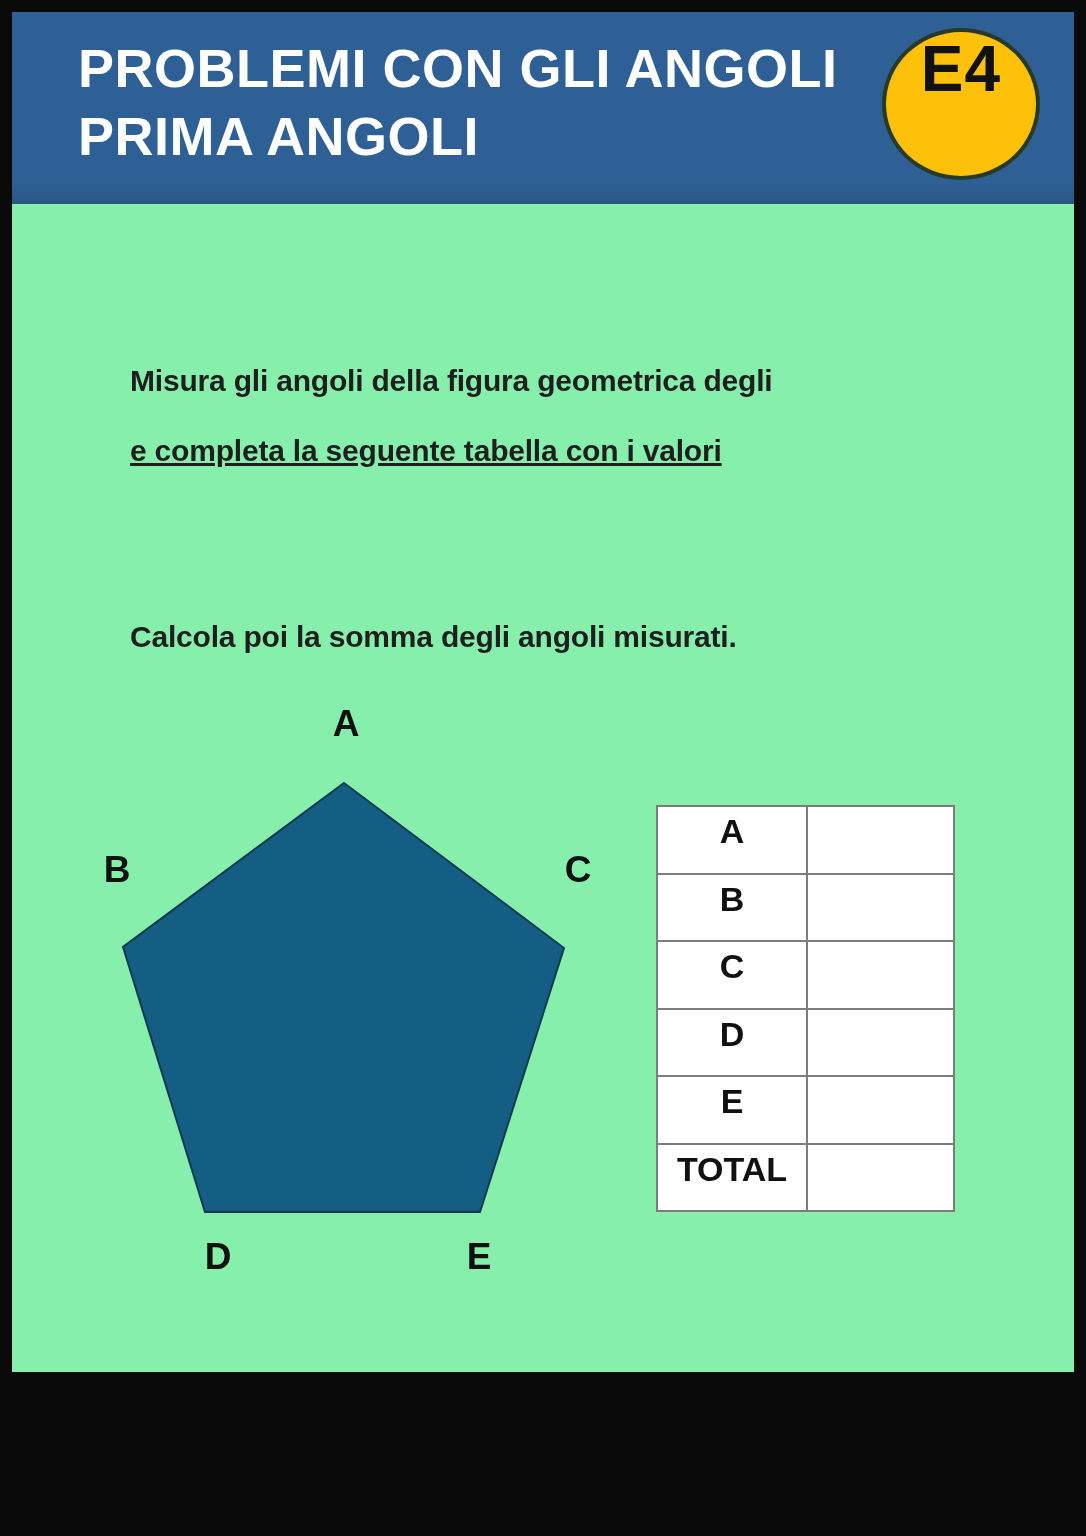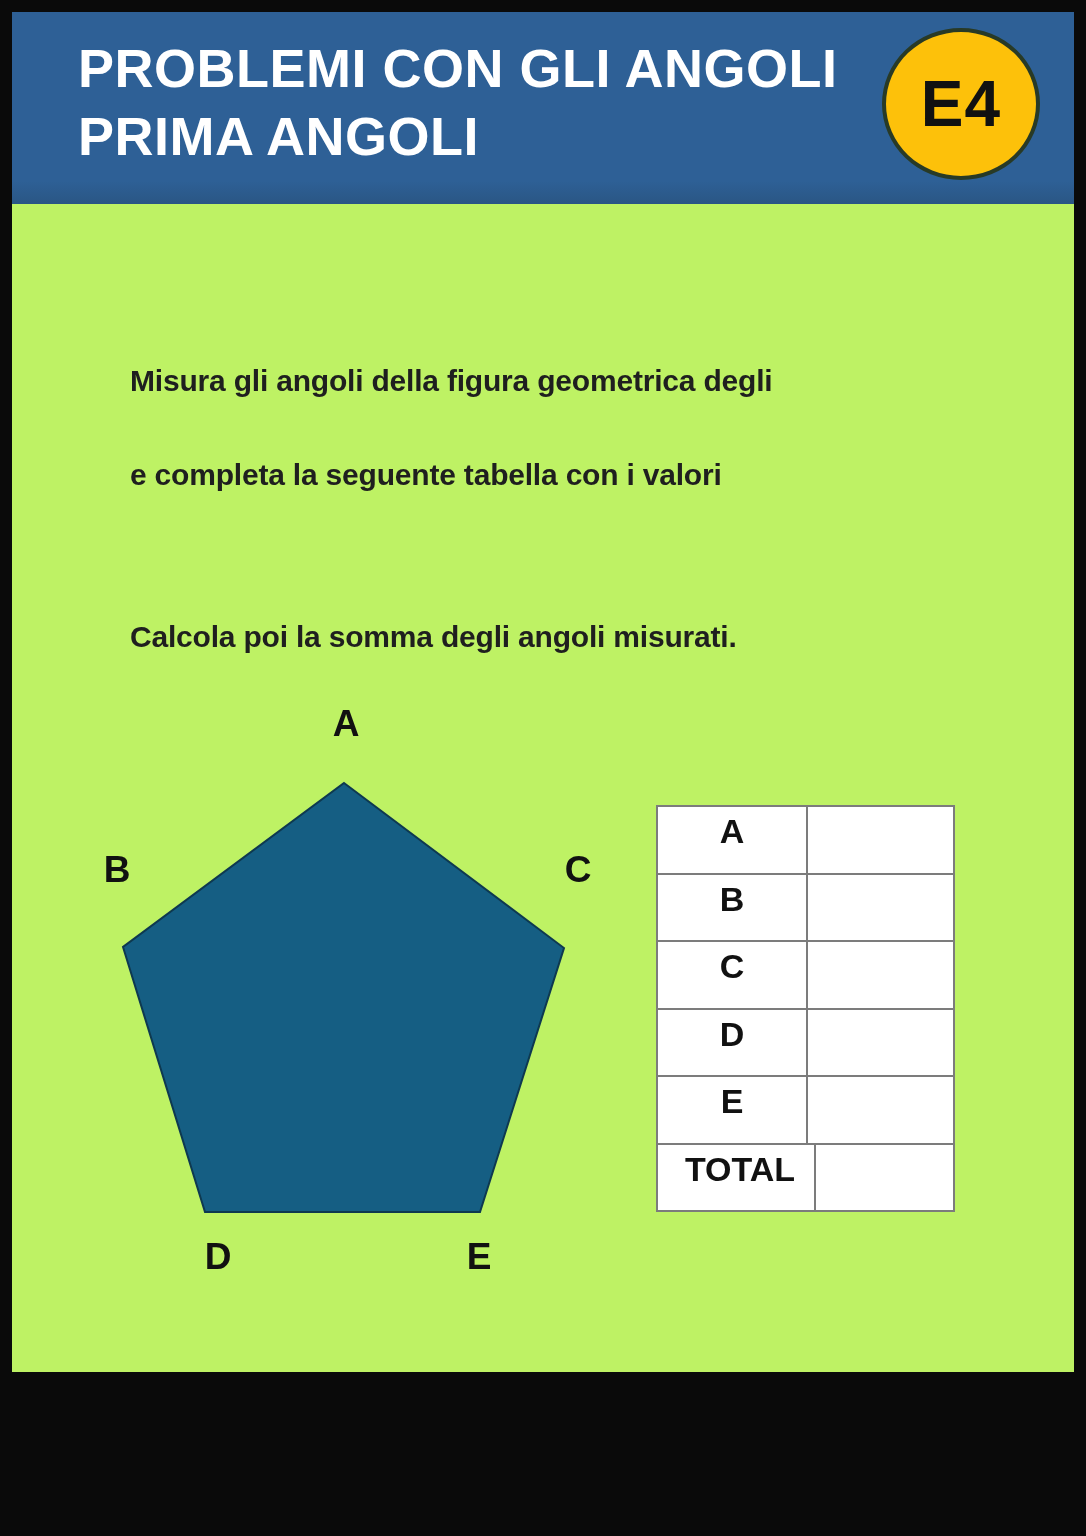--- a/index.html
+++ b/index.html
@@ -7,21 +7,21 @@
     width: 1086px; height: 1536px;
     background: #0a0a0a;
     font-family: "Liberation Sans", sans-serif;
     position: relative;
     overflow: hidden;
   }
   .paper {
     position: absolute;
     left: 12px; top: 12px;
     width: 1062px; height: 1360px;
-    background: #bef264;
+    background: #86efac;
   }
   
   .header {
     position: absolute;
     left: 0; top: 0;
     width: 1062px; height: 192px;
     background: linear-gradient(to bottom,
       var(--header-blue, #2e6096) 0 88%,
       #2a5684 100%);
   }
@@ -36,21 +36,21 @@
     white-space: nowrap;
   }
   .badge {
     position: absolute;
     left: 870px; top: 16px;
     width: 158px; height: 152px;
     background: var(--badge-yellow, #fdc10a);
     border: 4px solid #283a26;
     border-radius: 50%;
     box-sizing: border-box;
-    display: flex; align-items: center; justify-content: center;
+    display: flex; justify-content: center;
   }
   .badge span {
     color: #111;
     font-weight: 700;
     font-size: 64px;
     letter-spacing: 1px;
   }
   
   .exercise-heading {
     position: absolute;
@@ -68,21 +68,21 @@
     left: 118px;
     margin: 0;
     color: #1f1f1f;
     font-weight: 700;
     font-size: 30px;
     line-height: 38px;
     white-space: nowrap;
     letter-spacing: -0.2px;
   }
   .instr-0 { top: 350px; }
-  .instr-1 { top: 444px; }
+  .instr-1 { top: 420px; text-decoration: underline; }
   .instr-2 { top: 500px; }
   .instr-3 { top: 580px; margin-top: 26px; }
   
   .figure-svg {
     position: absolute;
     left: 0; top: 0;
     width: 1062px; height: 1506px;
     pointer-events: none;
   }
   .vertex-label {
@@ -107,21 +107,21 @@
     box-sizing: border-box;
     display: flex;
     flex-direction: column;
     background: #ffffff;
   }
   .t-row {
     flex: 1 1 0;
     display: flex;
     border-bottom: 2px solid #7c7c7c;
   }
-  .t-row:last-child { border-bottom: none; padding-left: 8px; }
+  .t-row:last-child { border-bottom: none; }
   .t-cell-label {
     width: 150px;
     box-sizing: border-box;
     border-right: 2px solid #7c7c7c;
     text-align: center;
     padding-top: 5px;
     color: #111;
     font-weight: 700;
     font-size: 34px;
   }

